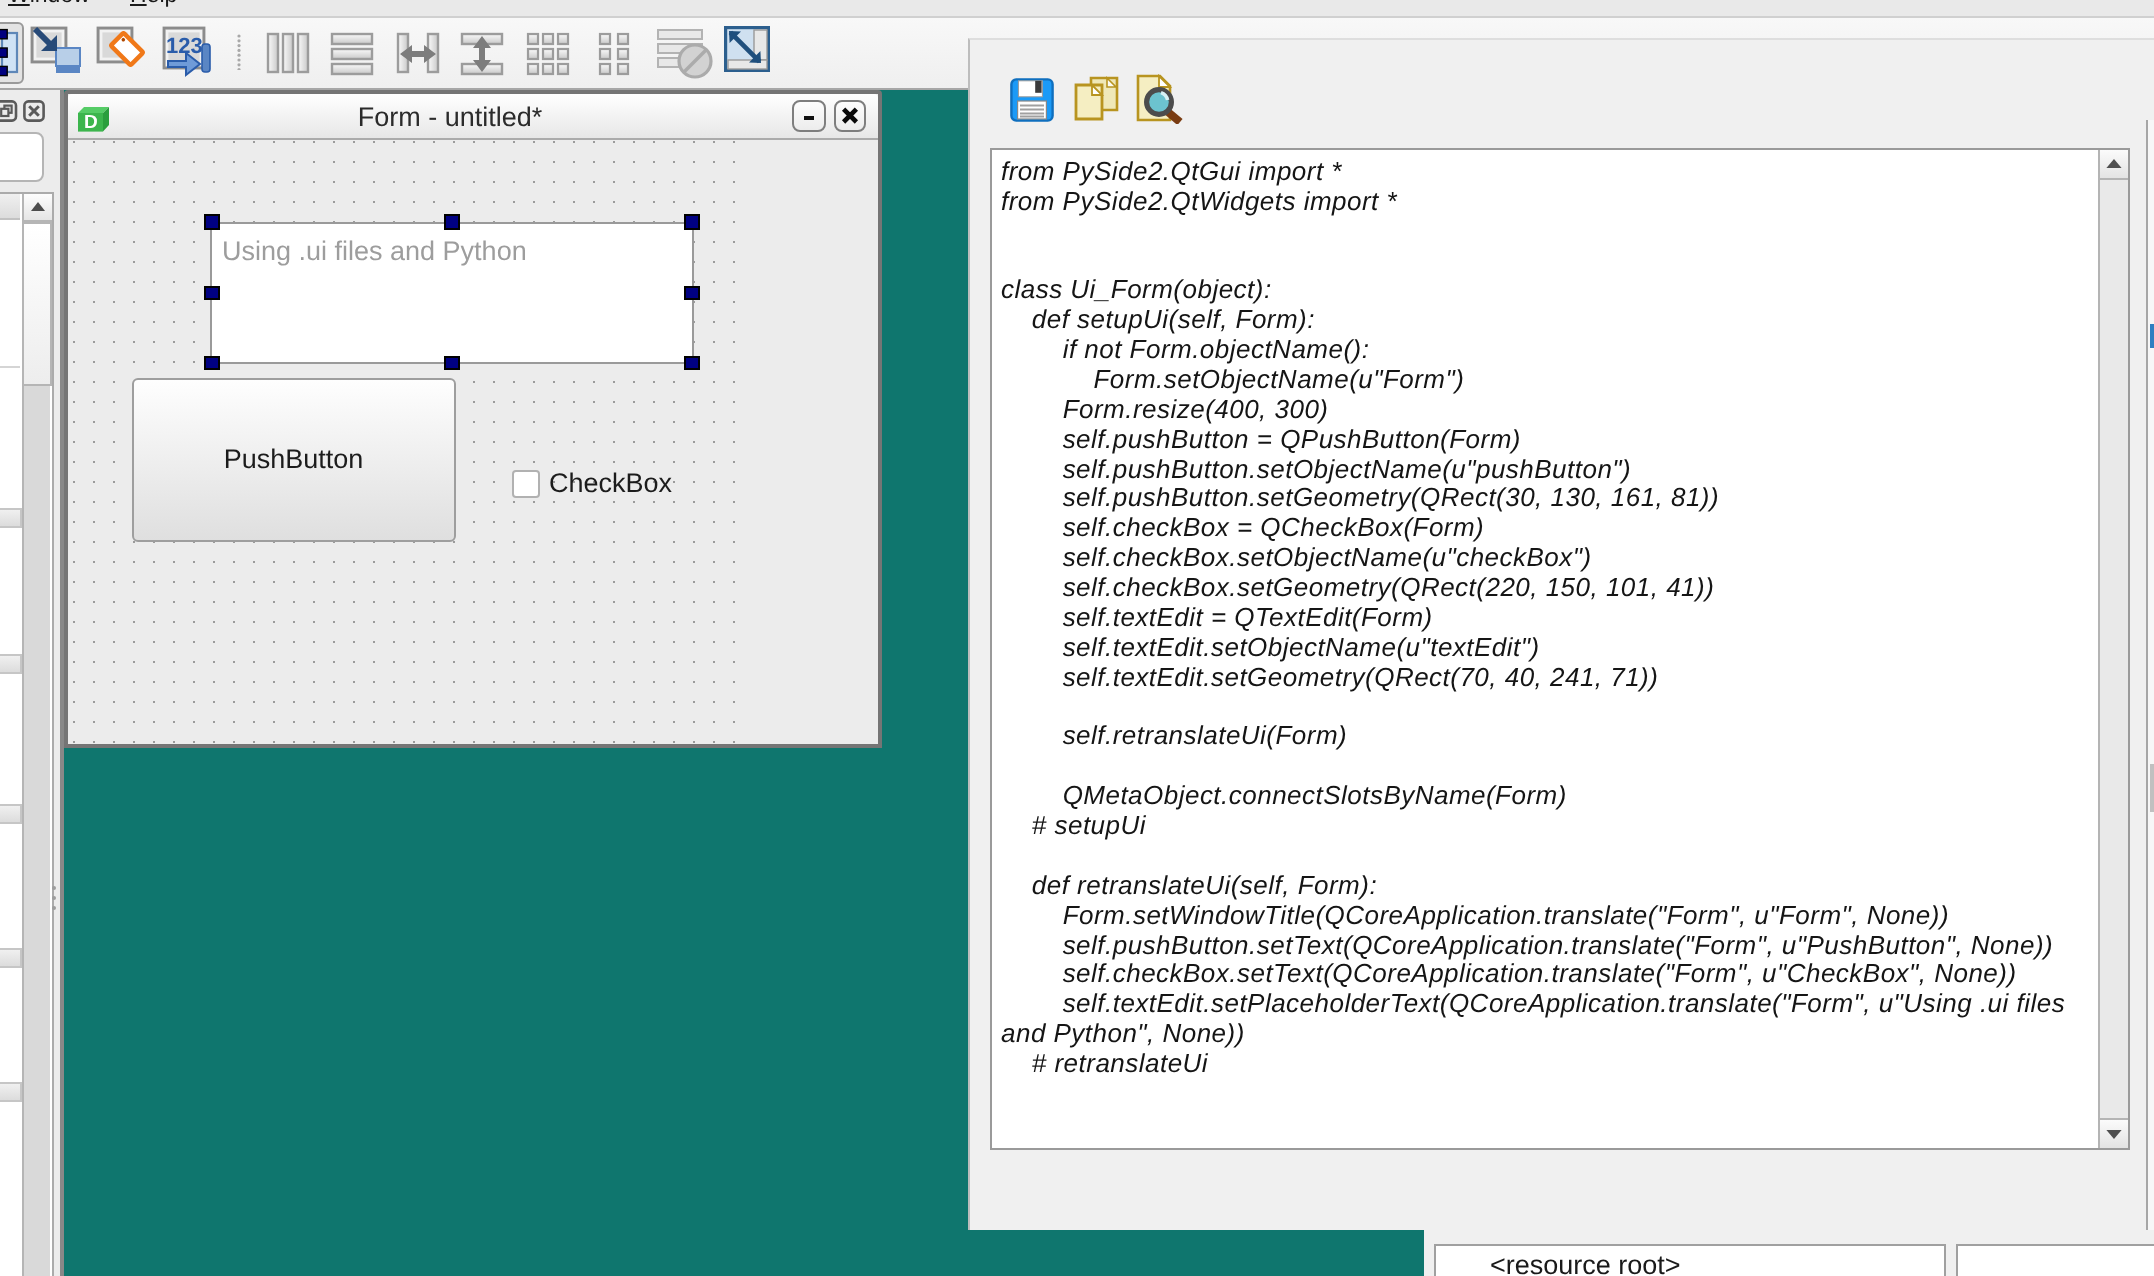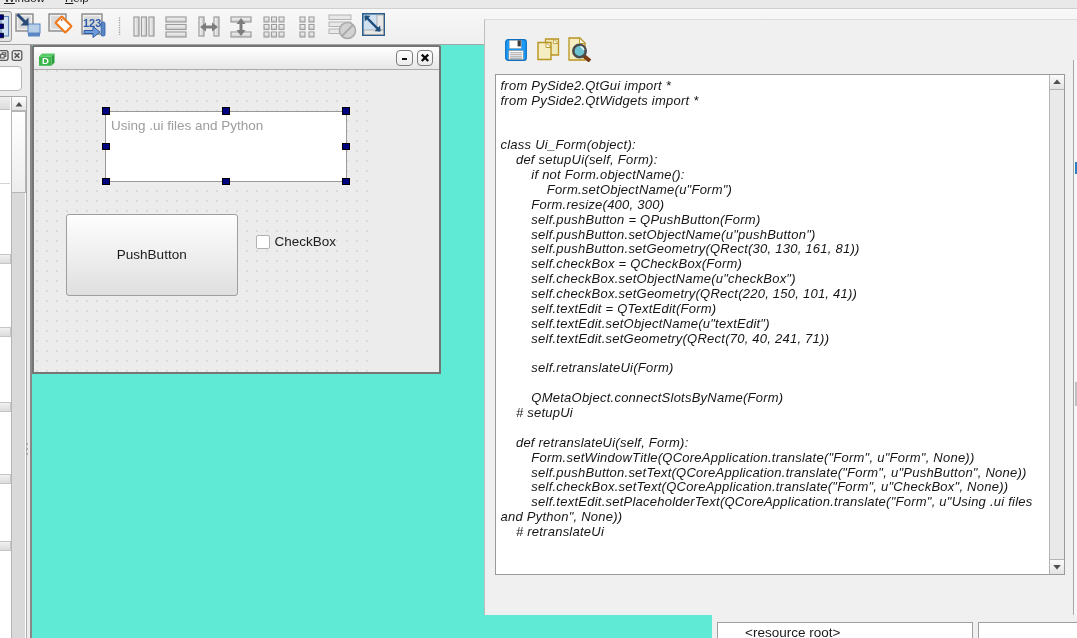--- a/index.html
+++ b/index.html
@@ -1,17 +1,17 @@
 <!DOCTYPE html>
 <html><head>
 <meta charset="utf-8">
 <style>
 html,body{margin:0;padding:0;}
 body{font-family:"Liberation Sans",sans-serif;}
-#stage{position:relative;width:1077px;height:638px;overflow:hidden;background:#5eead4;}
+#stage{position:relative;width:1077px;height:638px;overflow:hidden;background:#0f766e;}
 .abs{position:absolute;}
 .hdl{width:5.5px;height:5.5px;background:#000082;border:1px solid #000;}
 </style>
 </head>
 <body>
 <div id="stage">
 
 <div class="abs" style="left:0;top:0;width:1077px;height:8px;background:#e9e9e9;border-bottom:1px solid #d0d0d0;overflow:hidden;">
   <div class="abs" style="left:4px;top:-8.5px;font-size:11.5px;color:#1a1a1a;"><u>W</u>indow</div>
   <div class="abs" style="left:65px;top:-8.5px;font-size:11.5px;color:#1a1a1a;"><u>H</u>elp</div>
@@ -199,20 +199,21 @@
 <div id="formwin" class="abs" style="left:31.5px;top:44.8px;width:405px;height:325.7px;border:2px solid #757575;background:#ececec;border-radius:2px 2px 0 0;">
 
   <div class="abs" style="left:0;top:0;width:405px;height:22.7px;background:linear-gradient(#ffffff,#e7e7e7);border-bottom:1px solid #ababab;border-radius:2px 2px 0 0;">
 
     <svg class="abs" style="left:4px;top:6px;" width="17" height="14" viewBox="0 0 17 14">
       <polygon points="1,3.5 4,0.5 16.5,0.5 13.5,3.5" fill="#55cc66"></polygon>
       <polygon points="13.5,3.5 16.5,0.5 16.5,9.5 13.5,12.8" fill="#2a9e3d"></polygon>
       <rect x="1" y="3.5" width="12.5" height="9.3" fill="#3cb54d"></rect>
       <text x="4" y="11" font-family="Liberation Sans, sans-serif" font-size="9.5" font-weight="bold" fill="#ffffff">D</text>
     </svg>
+    <div class="abs" style="left:20.5px;top:0;width:342px;height:23px;line-height:23px;text-align:center;font-size:13.5px;color:#2b2b2b;">Form - untitled*</div>
 
     <div class="abs" style="left:362.5px;top:3px;width:15.2px;height:14.7px;border:1.4px solid #7e7e7e;border-radius:4px;background:linear-gradient(#fdfdfd,#ececec);">
       <div class="abs" style="left:5px;top:7px;width:4.5px;height:2px;background:#111;"></div>
     </div>
 
     <div class="abs" style="left:383px;top:3px;width:14.2px;height:14.7px;border:1.4px solid #7e7e7e;border-radius:4px;background:linear-gradient(#fdfdfd,#ececec);">
       <svg width="14" height="14" viewBox="0 0 14 14">
             <path d="M3.8,3.6 L10.2,10 M10.2,3.6 L3.8,10" stroke="#0a0a0a" stroke-width="2.3"></path>
           </svg>
     </div>
@@ -226,21 +227,21 @@
 
     <div class="hdl abs" style="left:68.5px;top:37px;"></div>
     <div class="hdl abs" style="left:188.6px;top:37px;"></div>
     <div class="hdl abs" style="left:308.7px;top:37px;"></div>
     <div class="hdl abs" style="left:68.5px;top:72.2px;"></div>
     <div class="hdl abs" style="left:308.7px;top:72.2px;"></div>
     <div class="hdl abs" style="left:68.5px;top:107.4px;"></div>
     <div class="hdl abs" style="left:188.6px;top:107.4px;"></div>
     <div class="hdl abs" style="left:308.7px;top:107.4px;"></div>
 
-    <div class="abs" style="left:32.5px;top:144px;width:159.5px;height:79.5px;background:linear-gradient(#fefefe,#dfdfdf);border:1px solid #9e9e9e;border-radius:3px;padding-left:10px;">
+    <div class="abs" style="left:32.5px;top:119px;width:159.5px;height:79.5px;background:linear-gradient(#fefefe,#dfdfdf);border:1px solid #9e9e9e;border-radius:3px;">
       <div class="abs" style="left:0;top:0;width:100%;height:100%;line-height:79px;text-align:center;font-size:13.5px;color:#1c1c1c;">PushButton</div>
     </div>
 
     <div class="abs" style="left:222.8px;top:165px;width:11.5px;height:11.5px;background:#fff;border:1px solid #b1b1b1;border-radius:2px;"></div>
     <div class="abs" style="left:241px;top:164px;font-size:13.5px;color:#1c1c1c;">CheckBox</div>
   </div>
 </div>
 
 <div id="dialog" class="abs" style="left:484px;top:19px;width:593px;height:596px;background:#f0f0f0;border-left:1px solid #bdbdbd;border-top:1px solid #dedede;box-sizing:border-box;">
 

